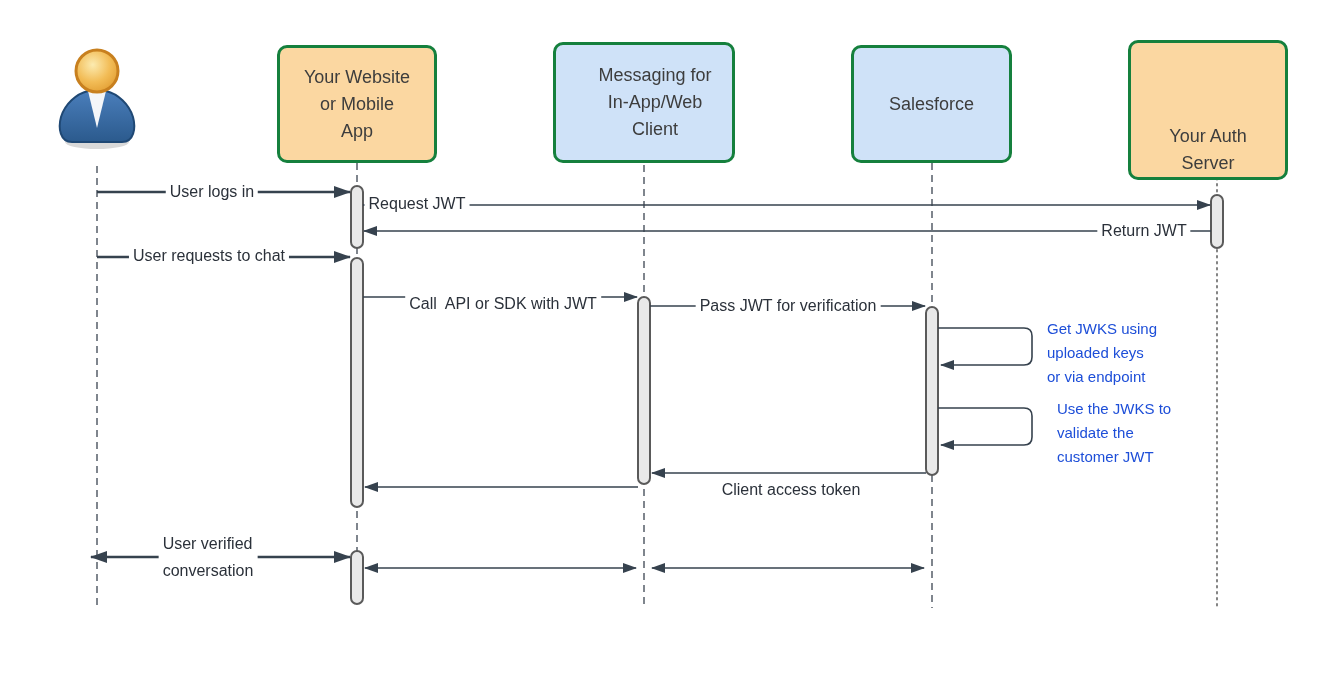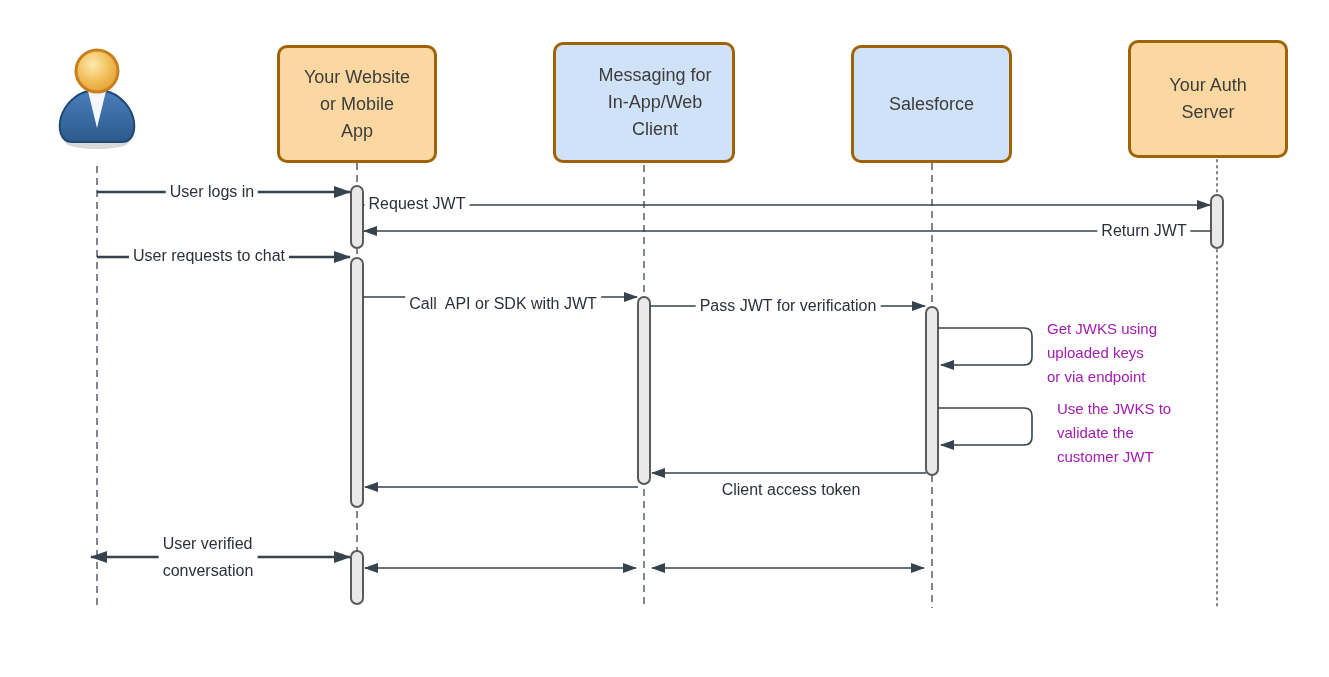--- a/index.html
+++ b/index.html
@@ -3,34 +3,34 @@
 <meta charset="utf-8">
 <style>
   html,body{margin:0;padding:0;background:#fff;}
   .canvas{
     position:relative;width:1329px;height:677px;background:#ffffff;
     font-family:"Liberation Sans",sans-serif;overflow:hidden;
   }
   .canvas svg.layer{position:absolute;left:0;top:0;}
   .pbox{
     position:absolute;display:flex;align-items:center;justify-content:center;
-    text-align:center;border:3px solid #a16207;border-radius:10px;
+    text-align:center;border:3px solid #15803d;border-radius:10px;
     font-size:18px;line-height:27px;color:#3D3D3D;white-space:pre-line;
     box-sizing:border-box;
   }
   .pbox.orange{background:#FBD7A1;}
   .pbox.blue{background:#CFE2F8;}
   .mlabel{
     position:absolute;transform:translate(-50%,-50%);
     background:#ffffff;padding:0 4px;font-size:16px;color:#2B313A;
     white-space:pre;line-height:20px;
   }
   .mlabel.multi{white-space:pre-line;text-align:left;line-height:27px;}
   .note{
-    position:absolute;font-size:15px;line-height:24px;color:#a21caf;
+    position:absolute;font-size:15px;line-height:24px;color:#1d4ed8;
     white-space:pre-line;background:#ffffff;
   }
   .msg{stroke:#36424E;stroke-width:1.6;fill:none;}
   .msg.big{stroke-width:2.4;}
   .lifeline{stroke:#565E68;stroke-width:1.5;stroke-dasharray:7 5;fill:none;}
   .lifeline.dotted{stroke:#757575;stroke-width:1.8;stroke-dasharray:1.5 4.5;stroke-linecap:round;}
   .bar{fill:#E9E9E9;stroke:#5A5A5A;stroke-width:2;}
 </style>
 </head>
 <body>
@@ -97,21 +97,21 @@
 App</span>
   </div>
   <div class="pbox blue" style="left:553px;top:42px;width:182px;height:121px;padding-left:22px;">
     <span>Messaging for
 In-App/Web
 Client</span>
   </div>
   <div class="pbox blue" style="left:851px;top:45px;width:161px;height:118px;">
     <span>Salesforce</span>
   </div>
-  <div class="pbox orange" style="left:1128px;top:40px;width:160px;height:118px;">
+  <div class="pbox orange" style="left:1128px;top:40px;width:160px;height:140px;align-items:flex-end;">
     <span>Your Auth
 Server</span>
   </div>
 
   <div class="mlabel" style="left:212px;top:192px;">User logs in</div>
   <div class="mlabel" style="left:417px;top:204px;">Request JWT</div>
   <div class="mlabel" style="left:1144px;top:231px;">Return JWT</div>
   <div class="mlabel" style="left:209px;top:256px;">User requests to chat</div>
   <div class="mlabel" style="left:503px;top:297px;margin-top:7px;">Call  API or SDK with JWT</div>
   <div class="mlabel" style="left:788px;top:306px;">Pass JWT for verification</div>

